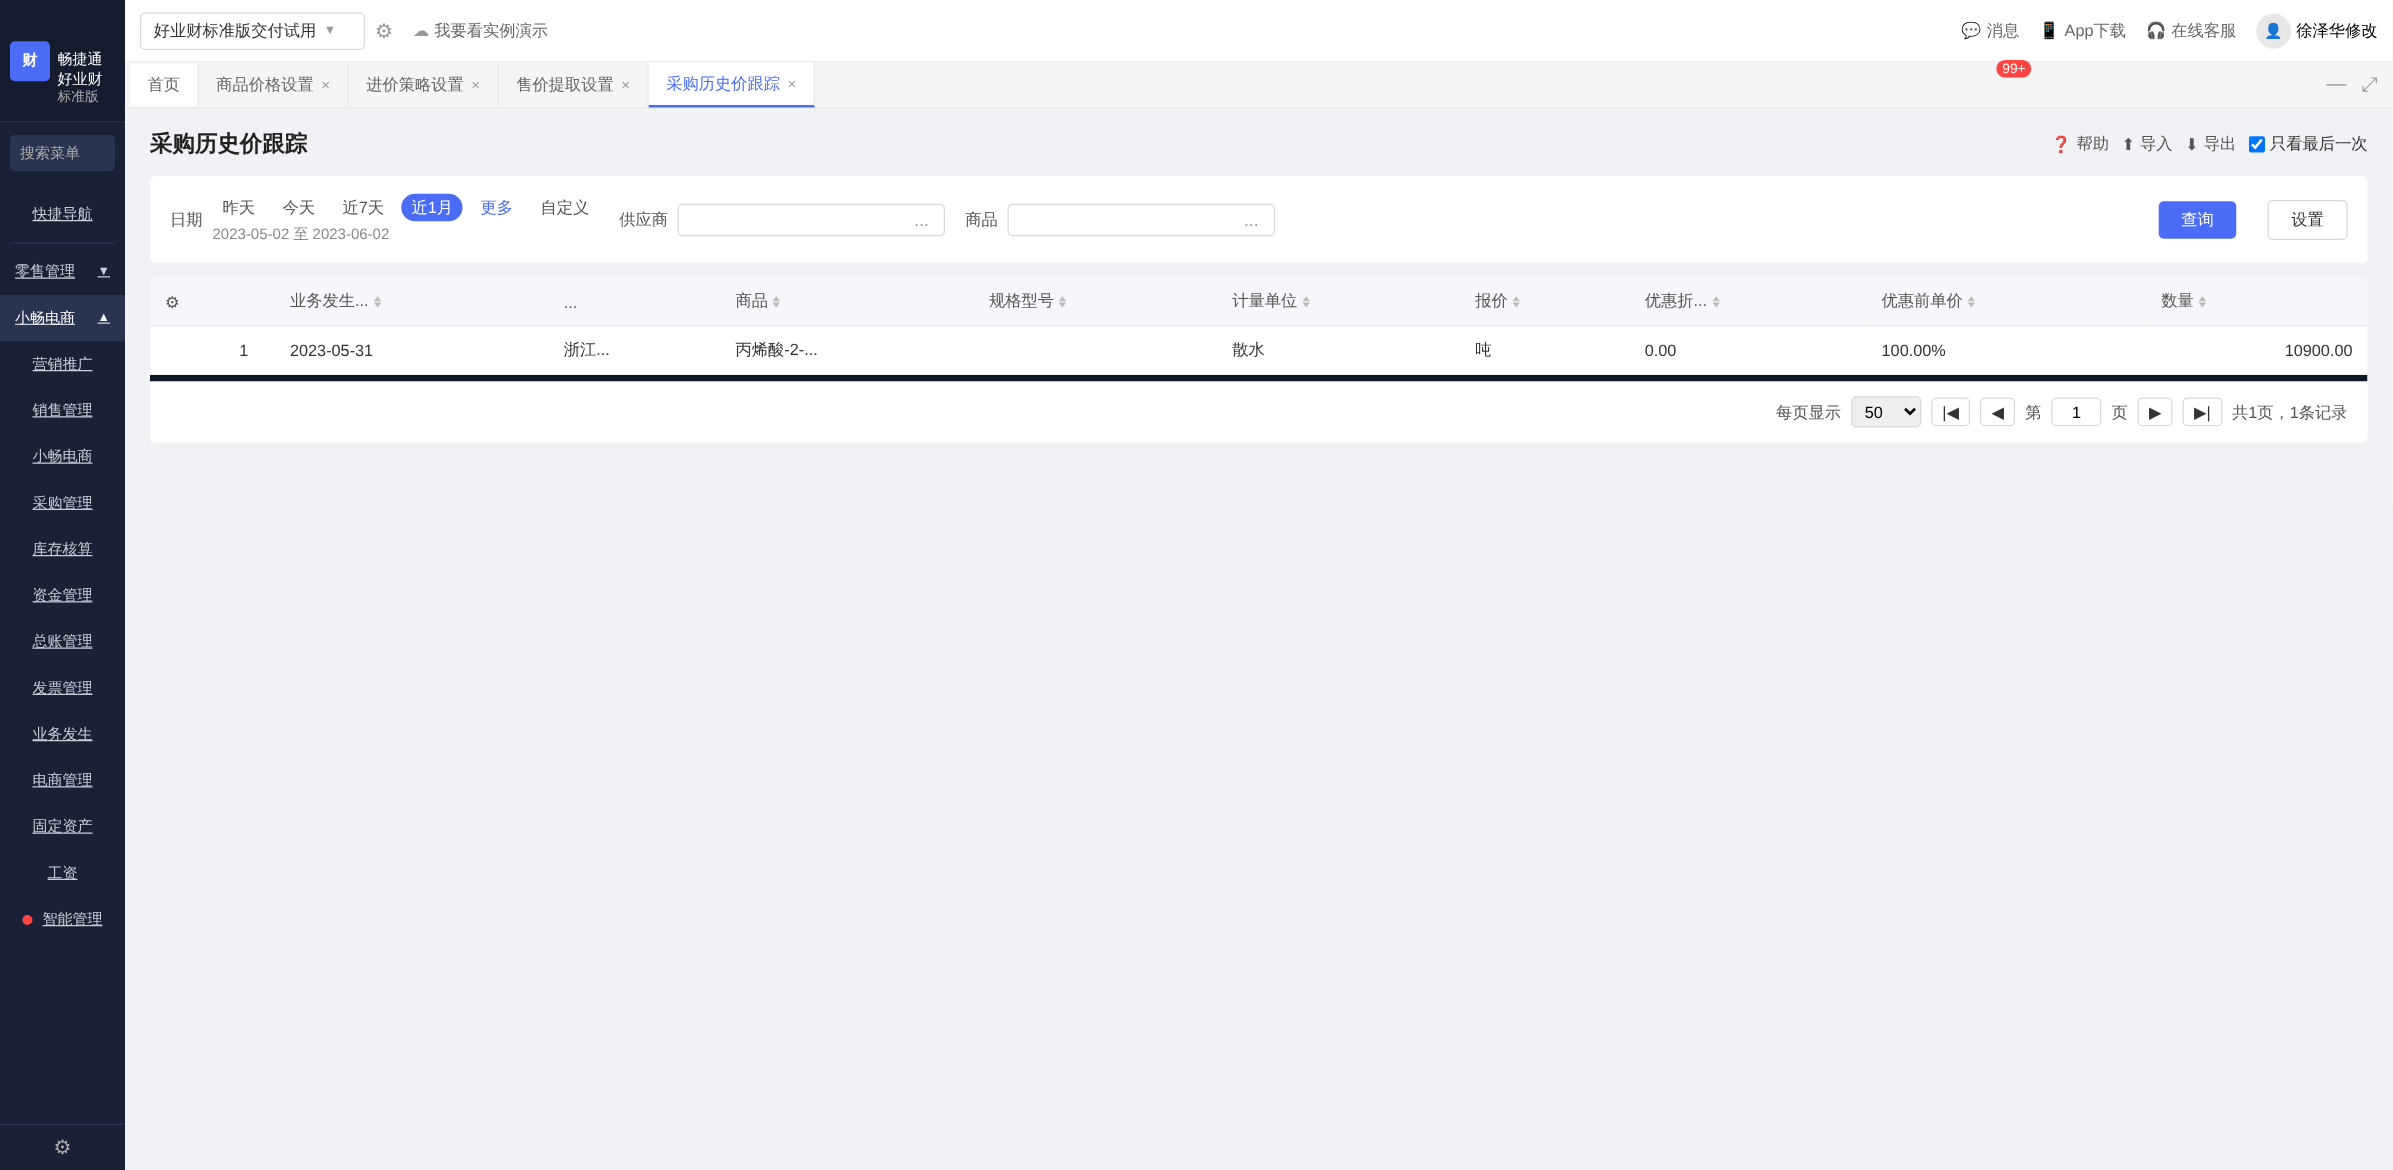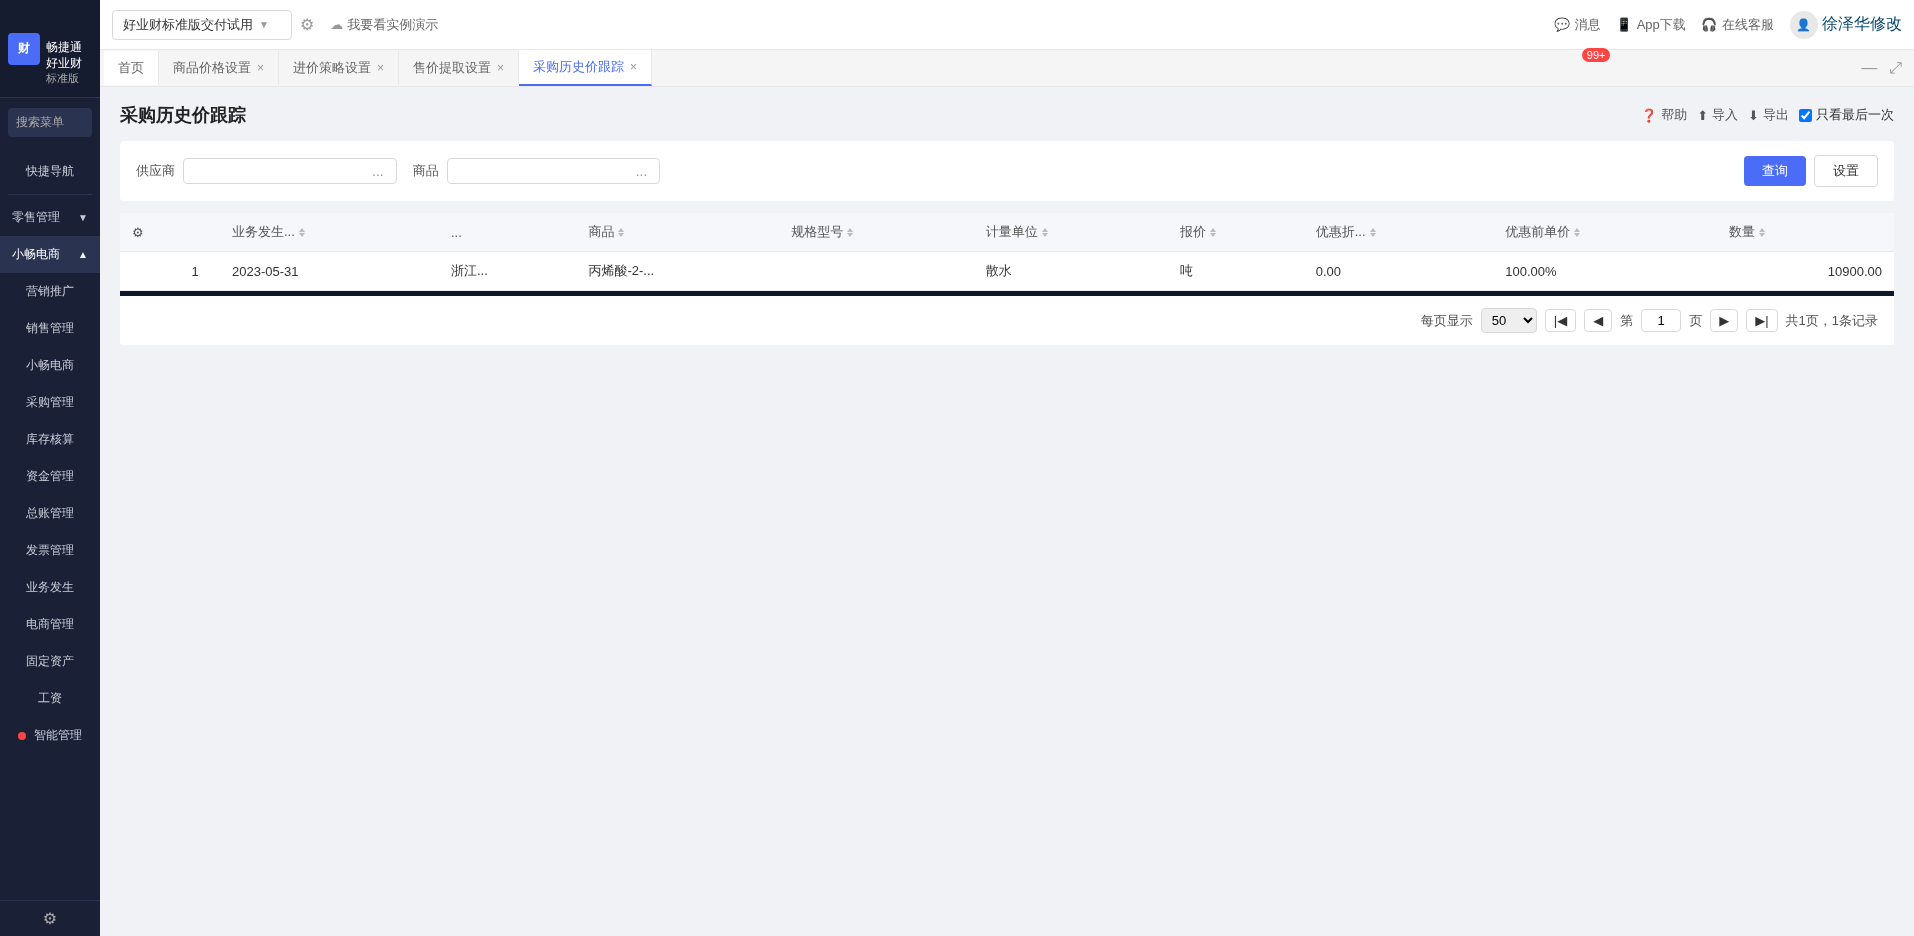--- a/index.html
+++ b/index.html
@@ -5,21 +5,21 @@
     * { box-sizing: border-box; margin: 0; padding: 0; }
     body { font-family: "Microsoft YaHei", "PingFang SC", sans-serif; font-size: 13px; background: #f0f2f5; color: #333; display: flex; height: 936px; overflow: hidden; }
 
     
     .sidebar { width: 100px; background: #1a2035; color: #c8cdd8; display: flex; flex-direction: column; flex-shrink: 0; height: 100%; }
     .sidebar-logo { padding: 12px 8px; background: #151c30; display: flex; align-items: center; gap: 6px; border-bottom: 1px solid #2a3350; min-height: 50px; }
     .sidebar-logo-icon { width: 32px; height: 32px; background: #4a6cf7; border-radius: 4px; display: flex; align-items: center; justify-content: center; color: white; font-size: 12px; font-weight: bold; flex-shrink: 0; }
     .sidebar-logo-text { font-size: 12px; color: #fff; line-height: 1.3; margin-top: 28px; }
     .sidebar-search { padding: 10px 8px; }
     .sidebar-search-btn { width: 100%; background: #2a3350; border: none; color: #aaa; padding: 6px 8px; border-radius: 4px; cursor: pointer; font-size: 12px; text-align: left; }
-    .sidebar-nav { padding: 6px 0; }
+    .sidebar-nav { padding: 6px 0; text-decoration: underline; }
     .sidebar-nav-item { padding: 10px 8px; display: flex; align-items: center; justify-content: center; flex-direction: column; gap: 3px; cursor: pointer; color: #c8cdd8; font-size: 12px; }
     .sidebar-nav-item.has-arrow { flex-direction: row; justify-content: space-between; padding: 10px 12px; }
     .sidebar-nav-arrow { font-size: 10px; }
     .sidebar-divider { height: 1px; background: #2a3350; margin: 4px 8px; }
     .sidebar-bottom { margin-top: auto; border-top: 1px solid #2a3350; padding: 8px; display: flex; justify-content: center; }
     .sidebar-gear { color: #aaa; cursor: pointer; font-size: 16px; }
     .sidebar-dot { width: 8px; height: 8px; background: #ff4444; border-radius: 50%; margin-right: 4px; }
 
     
     .main { flex: 1; display: flex; flex-direction: column; overflow: hidden; background: #fff; }
@@ -29,21 +29,21 @@
     .topbar-product { display: flex; align-items: center; gap: 6px; padding: 5px 10px; border: 1px solid #d9d9d9; border-radius: 4px; cursor: pointer; min-width: 180px; }
     .topbar-product-name { font-size: 13px; color: #333; }
     .topbar-product-arrow { color: #999; font-size: 10px; }
     .topbar-settings-icon { color: #999; cursor: pointer; font-size: 16px; }
     .topbar-demo { display: flex; align-items: center; gap: 4px; color: #666; cursor: pointer; font-size: 13px; margin-left: 8px; }
     .topbar-demo-icon { color: #999; }
     .topbar-right { margin-left: auto; display: flex; align-items: center; gap: 16px; }
     .topbar-badge-item { display: flex; align-items: center; gap: 4px; cursor: pointer; color: #666; font-size: 13px; position: relative; }
     .badge { background: #ff4444; color: white; border-radius: 10px; padding: 1px 5px; font-size: 11px; position: absolute; top: -8px; right: -10px; margin-top: 40px; }
     .topbar-avatar { width: 28px; height: 28px; background: #e8e8e8; border-radius: 50%; display: flex; align-items: center; justify-content: center; font-size: 12px; cursor: pointer; }
-    .topbar-username { color: #0c4a6e; cursor: pointer; font-size: 16px; }
+    .topbar-username { color: #000000; cursor: pointer; font-size: 13px; }
 
     
     .tabs { display: flex; align-items: center; background: #f5f5f5; border-bottom: 1px solid #e8e8e8; padding: 0 4px; flex-shrink: 0; min-height: 36px; }
     .tab { display: flex; align-items: center; padding: 8px 14px; cursor: pointer; font-size: 13px; color: #666; border-right: 1px solid #e8e8e8; white-space: nowrap; gap: 6px; }
     .tab.active { background: #fff; color: #4a6cf7; border-bottom: 2px solid #4a6cf7; }
     .tab.home { background: #fff; font-weight: 500; }
     .tab-close { font-size: 12px; color: #999; }
     .tabs-actions { margin-left: auto; display: flex; align-items: center; gap: 4px; padding-right: 4px; }
     .tabs-action-btn { border: none; background: none; cursor: pointer; color: #999; font-size: 16px; padding: 2px 4px; }
 
@@ -64,21 +64,21 @@
     .filter-date-opts { display: flex; align-items: center; gap: 6px; }
     .filter-date-opt { padding: 2px 8px; border-radius: 12px; cursor: pointer; font-size: 13px; color: #555; }
     .filter-date-opt.active { background: #4a6cf7; color: #fff; }
     .filter-date-opt.more { color: #4a6cf7; }
     .filter-date-range { font-size: 12px; color: #888; margin-top: 2px; }
     .filter-input-wrap { display: flex; align-items: center; border: 1px solid #d9d9d9; border-radius: 4px; padding: 4px 8px; min-width: 180px; background: #fff; }
     .filter-input { border: none; outline: none; font-size: 13px; flex: 1; background: transparent; }
     .filter-dots { color: #999; cursor: pointer; font-size: 14px; padding: 0 4px; }
     .filter-actions { margin-left: auto; display: flex; align-items: center; gap: 8px; }
     .btn-primary { background: #4a6cf7; color: #fff; border: none; border-radius: 4px; padding: 6px 18px; cursor: pointer; font-size: 13px; }
-    .btn-default { background: #fff; color: #333; border: 1px solid #d9d9d9; border-radius: 4px; padding: 6px 18px; cursor: pointer; font-size: 13px; }
+    .btn-default { background: #fff; color: #333; border: 1px solid #d9d9d9; border-radius: 4px; padding: 6px 18px; cursor: pointer; font-size: 13px; margin-left: 17px; }
 
     
     .table-wrap { background: #fff; border-radius: 4px; overflow: auto; }
     .data-table { width: 100%; border-collapse: collapse; font-size: 13px; }
     .data-table th { background: #f5f7fa; padding: 10px 12px; text-align: left; color: #555; font-weight: 500; border-bottom: 1px solid #e8e8e8; white-space: nowrap; }
     .data-table td { padding: 10px 12px; border-bottom: 1px solid #f0f0f0; color: #333; white-space: nowrap; }
     .th-sortable { display: flex; align-items: center; gap: 4px; cursor: pointer; }
     .sort-icon { display: flex; flex-direction: column; gap: 1px; }
     .sort-up, .sort-down { width: 0; height: 0; border-left: 3px solid transparent; border-right: 3px solid transparent; }
     .sort-up { border-bottom: 4px solid #bbb; }
@@ -268,20 +268,34 @@
         <div class="page-action-check">
           <input type="checkbox" checked="" style="">
           <span>只看最后一次</span>
         </div>
       </div>
     </div>
 
     <div class="filter-panel">
       <div class="filter-row">
 
+        <div class="filter-item">
+          <span class="filter-label">日期</span>
+          <div>
+            <div class="filter-date-opts">
+              <span class="filter-date-opt">昨天</span>
+              <span class="filter-date-opt">今天</span>
+              <span class="filter-date-opt">近7天</span>
+              <span class="filter-date-opt active">近1月</span>
+              <span class="filter-date-opt more">更多</span>
+              <span class="filter-date-opt">自定义</span>
+            </div>
+            <div class="filter-date-range">2023-05-02 至 2023-06-02</div>
+          </div>
+        </div>
 
         <div class="filter-item">
           <span class="filter-label">供应商</span>
           <div class="filter-input-wrap">
             <input class="filter-input" type="text" style="">
             <span class="filter-dots">...</span>
           </div>
         </div>
 
         <div class="filter-item">

